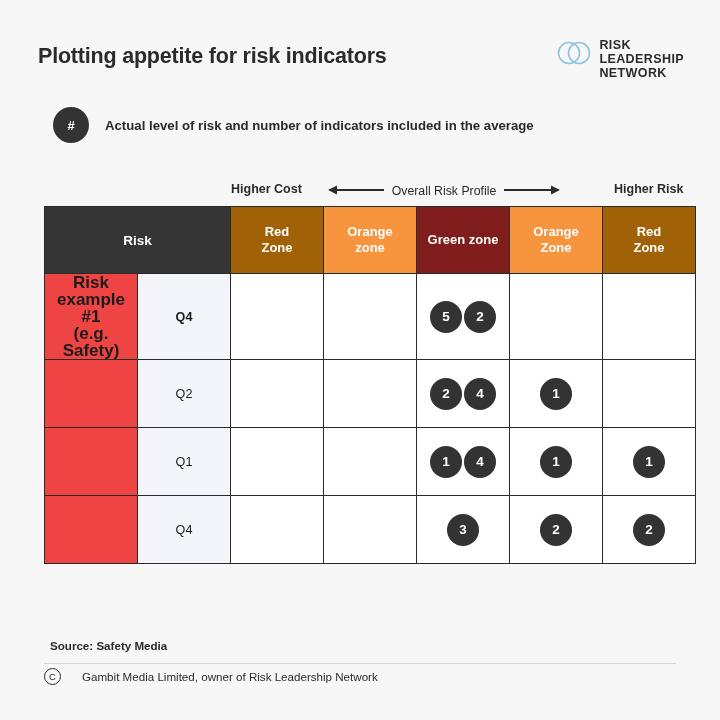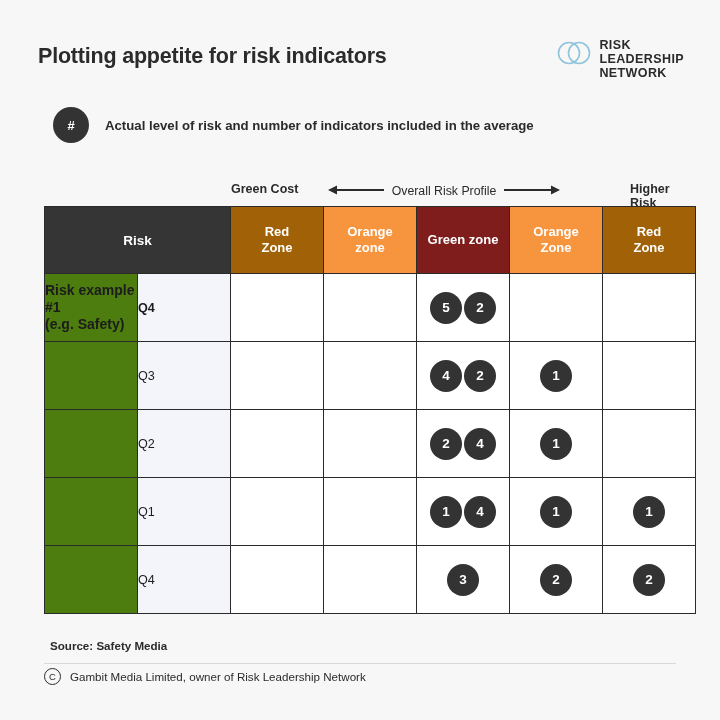--- a/index.html
+++ b/index.html
@@ -91,21 +91,20 @@
     font-weight: bold;
     color: #2b2b2b;
   }
   .axis-right-label {
     position: absolute;
     left: 570px;
     top: 0;
     font-size: 12.5px;
     font-weight: bold;
     color: #2b2b2b;
-    margin-left: 16px;
   }
   .axis-center {
     position: absolute;
     left: 270px;
     top: 0;
     width: 260px;
     display: flex;
     align-items: center;
     justify-content: center;
     gap: 8px;
@@ -148,31 +147,32 @@
     font-weight: bold;
     color: #ffffff;
     line-height: 16px;
   }
   .zone-red { background: #a16207; }
   .zone-orange { background: #f7943e; }
   .zone-green { background: #7f1d1d; }
 
   .row-label {
     width: 130px;
-    background: #4d7c0f;
+    background: #ef4444;
+    text-align: center;
     vertical-align: middle;
-    font-size: 14px;
+    font-size: 17px;
     font-weight: bold;
     line-height: 17px;
     color: #1c1c1c;
   }
   .row-q {
     width: 46px;
     background: #f4f5fb;
-    text-align: left;
+    text-align: center;
     vertical-align: middle;
     font-size: 12.6px;
     color: #1c1c1c;
   }
   .row-q.bold { font-weight: bold; }
   .cell {
     height: 67px;
     text-align: center;
     vertical-align: middle;
     background: #ffffff;
@@ -238,20 +238,21 @@
     border-radius: 50%;
     font-size: 9.5px;
     display: flex;
     align-items: center;
     justify-content: center;
     color: #2b2b2b;
   }
   .copy-text {
     font-size: 11.6px;
     color: #2b2b2b;
+    margin-left: 12px;
   }
 </style>
 </head>
 <body>
 
 <div class="page">
 
   <div class="title">Plotting appetite for risk indicators</div>
 
   <div class="logo">
@@ -267,21 +268,21 @@
       <span>NETWORK</span>
     </span>
   </div>
 
   <div class="legend">
     <div class="legend-badge">#</div>
     <div class="legend-text">Actual level of risk and number of indicators included in the average</div>
   </div>
 
   <div class="axis-row">
-    <div class="axis-left-label">Green Cost</div>
+    <div class="axis-left-label">Higher Cost</div>
     <div class="axis-center">
       <span class="arrow">
         <svg width="56" height="12" viewBox="0 0 56 12">
           <line x1="6" y1="6" x2="56" y2="6" stroke="#2b2b2b" stroke-width="2"></line>
           <polygon points="0,6 9,1.5 9,10.5" fill="#2b2b2b"></polygon>
         </svg>
       </span>
       <span class="axis-center-label">Overall Risk Profile</span>
       <span class="arrow">
         <svg width="56" height="12" viewBox="0 0 56 12">
@@ -340,44 +341,20 @@
           </div>
         </td>
         <td class="cell">
             <div class="cell-inner"></div>
           </td>
         <td class="cell">
             <div class="cell-inner"></div>
           </td>
       </tr>
 
-      <tr>
-        <td class="row-label"></td>
-        <td class="row-q">Q3</td>
-        <td class="cell">
-            <div class="cell-inner"></div>
-          </td>
-        <td class="cell">
-            <div class="cell-inner"></div>
-          </td>
-        <td class="cell">
-          <div class="cell-inner">
-            <span class="dot">4</span>
-            <span class="dot">2</span>
-          </div>
-        </td>
-        <td class="cell">
-          <div class="cell-inner center">
-            <span class="dot">1</span>
-          </div>
-        </td>
-        <td class="cell">
-            <div class="cell-inner"></div>
-          </td>
-      </tr>
 
       <tr>
         <td class="row-label"></td>
         <td class="row-q">Q2</td>
         <td class="cell">
             <div class="cell-inner"></div>
           </td>
         <td class="cell">
             <div class="cell-inner"></div>
           </td>

